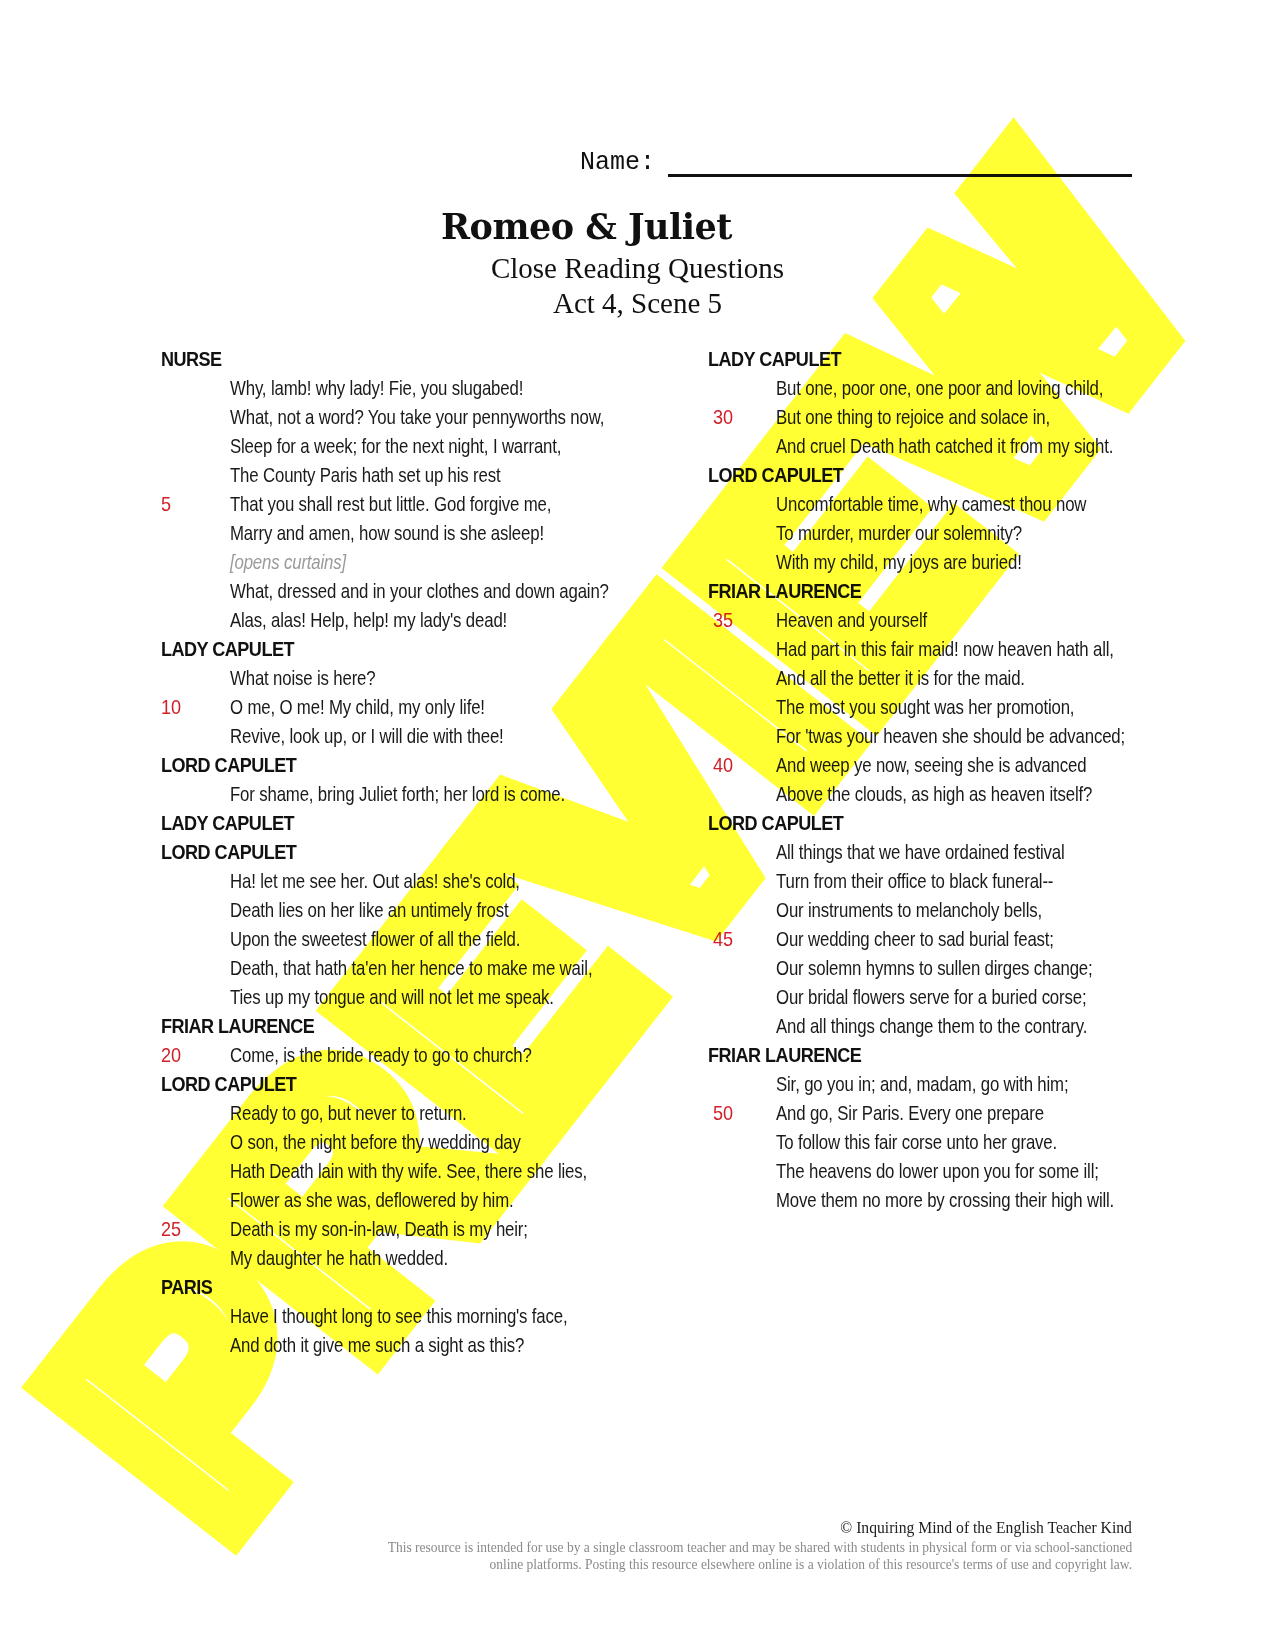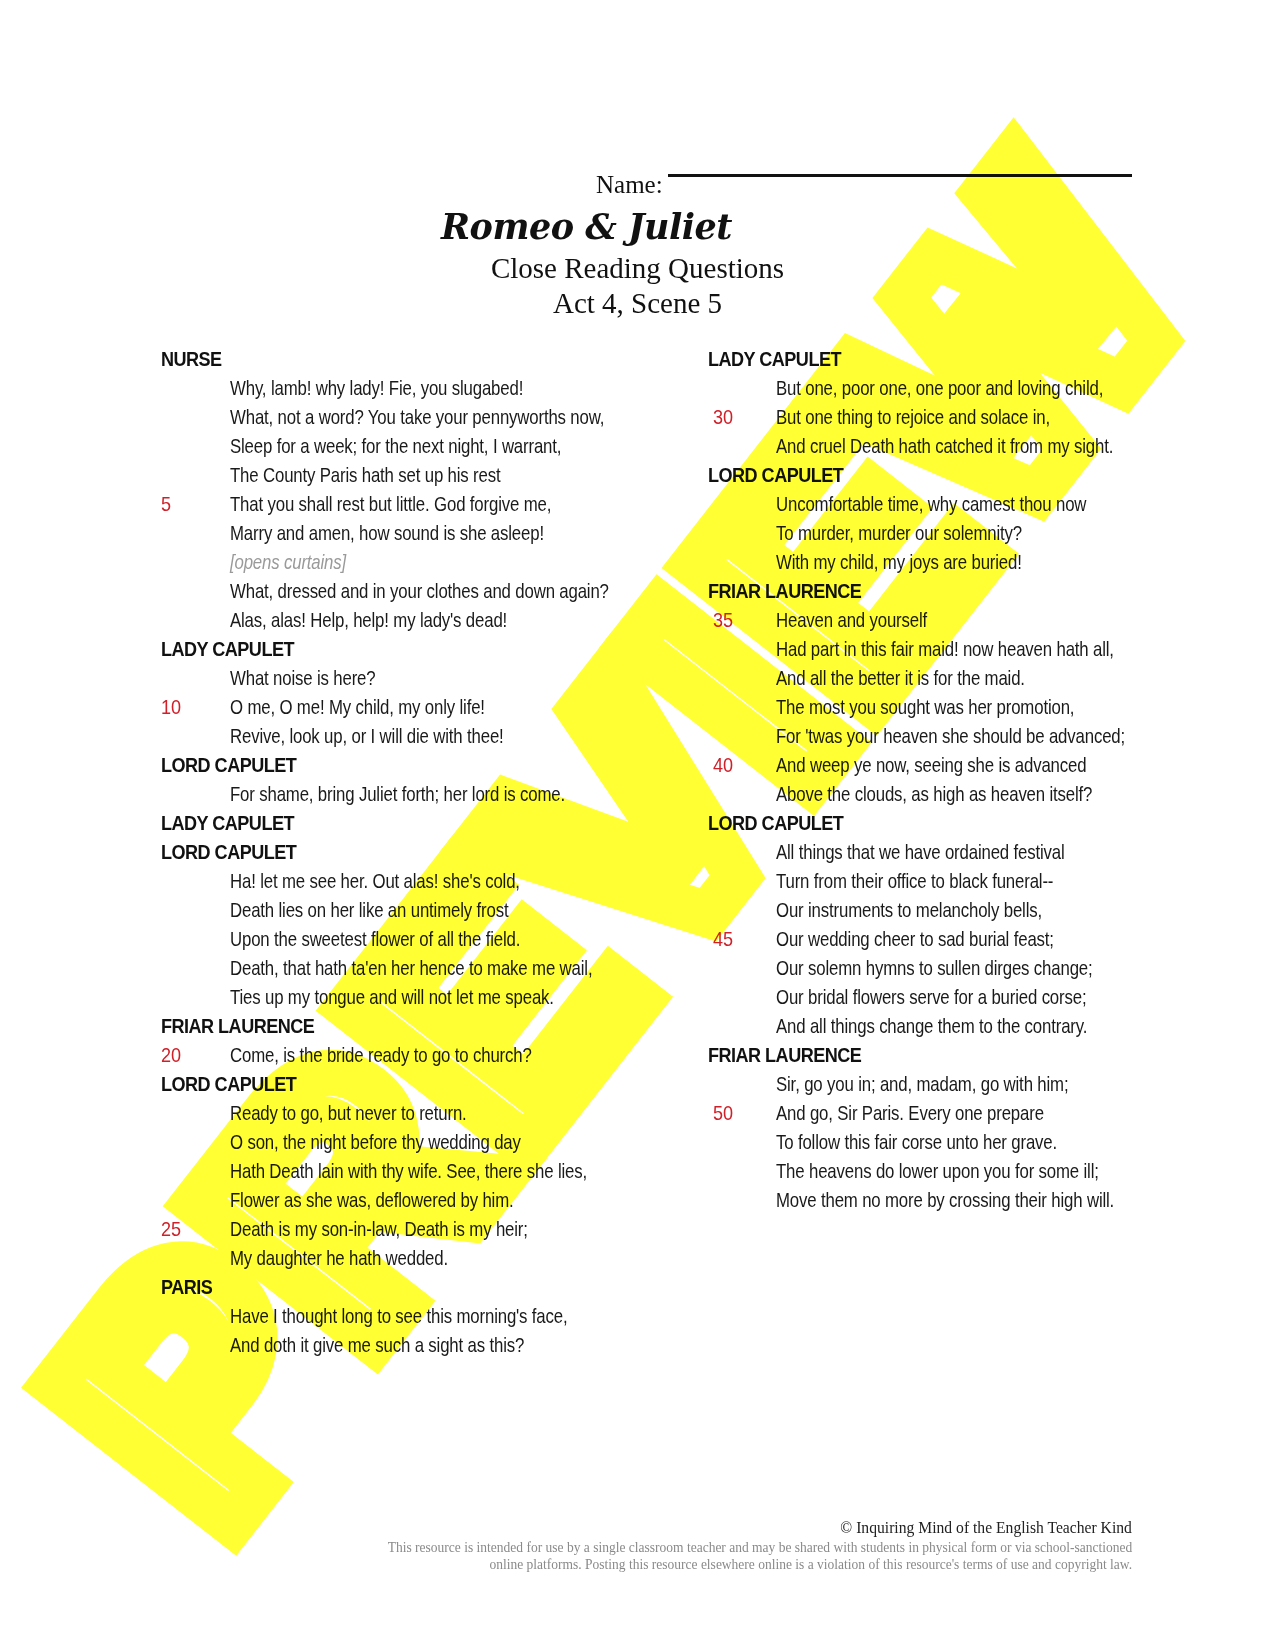--- a/index.html
+++ b/index.html
@@ -1,20 +1,20 @@
 <!DOCTYPE html>
 <html><head>
 <meta charset="utf-8">
 <style>
   html, body { margin:0; padding:0; background:#ffffff; }
   body { width:1275px; height:1650px; position:relative; overflow:hidden; font-family:"Liberation Sans", sans-serif; color:#111; }
   .name-row { position:absolute; left:560px; top:146px; width:572px; height:34px; }
-  .name-label { position:absolute; left:36px; top:2px; font-family:Liberation Serif, serif; font-size:25px; color:#111;margin-top:23px; }
+  .name-label { position:absolute; left:20px; top:2px; font-family:Liberation Mono, monospace; font-size:25px; color:#111; }
   .name-line { position:absolute; left:108px; top:28px; width:464px; height:3px; background:#111; }
-  .title { position:absolute; left:0; width:1173px; top:206px; text-align:center; font-family:"DejaVu Serif", serif; font-weight:bold; font-style:italic; font-size:35px; color:#111; letter-spacing:-0.5px; }
+  .title { position:absolute; left:0; width:1173px; top:206px; text-align:center; font-family:"DejaVu Serif", serif; font-weight:bold; font-size:35px; color:#111; letter-spacing:-0.5px; }
   .subtitle { position:absolute; left:0; width:1275px; text-align:center; font-family:"Liberation Serif", serif; font-size:29px; color:#111; }
   .sub1 { top:252px; }
   .sub2 { top:287px; }
   .col { position:absolute; top:344px; }
   .col-left { left:161px; width:470px; }
   .col-right { left:708px; width:440px; }
   .row { position:relative; height:29px; line-height:29px; white-space:nowrap; font-size:21px; }
   .speaker { font-weight:bold; font-size:21px; letter-spacing:-0.6px; transform:scaleX(0.86); transform-origin:left center; display:inline-block; color:#111; }
   .num { position:absolute; left:0; top:0; color:#d0212a; font-size:21px; transform:scaleX(0.86); transform-origin:left center; }
   .col-right .num { left:5px; }

